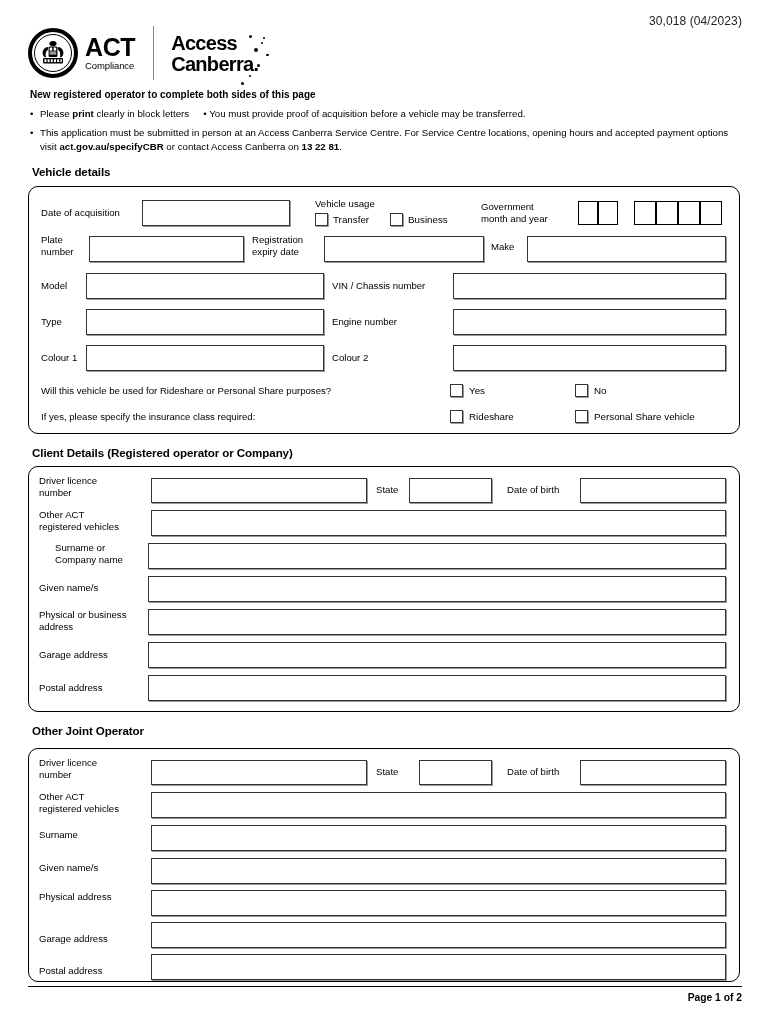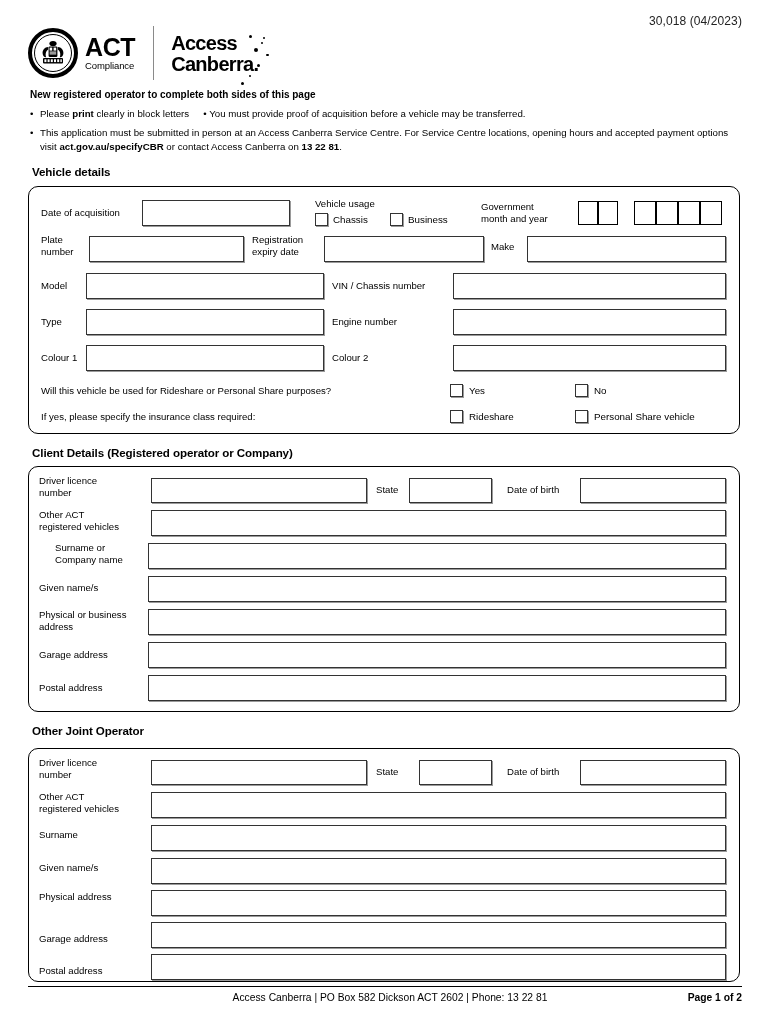--- a/index.html
+++ b/index.html
@@ -301,21 +301,21 @@
 
   <div class="sec-head" style="top:165px;">Vehicle details</div>
 
   <div class="panel" style="left:28px; top:186px; width:712px; height:248px;">
 
     <div class="lbl" style="left:12px; top:20px;">Date of acquisition</div>
     <div class="box" style="left:113px; top:13px; width:148px; height:26px;"></div>
 
     <div class="lbl" style="left:286px; top:11px;">Vehicle usage</div>
     <div class="cbox" style="left:286px; top:26px;"></div>
-    <div class="ctext" style="left:304px; top:26px;">Chassis</div>
+    <div class="ctext" style="left:304px; top:26px;">Transfer</div>
     <div class="cbox" style="left:361px; top:26px;"></div>
     <div class="ctext" style="left:379px; top:26px;">Business</div>
 
     <div class="lbl" style="left:452px; top:14px;">Government
 month and year</div>
     <div class="minibox" style="left:549px; top:14px; width:20px; height:24px;"></div>
     <div class="minibox" style="left:569px; top:14px; width:20px; height:24px;"></div>
     <div class="minibox" style="left:605px; top:14px; width:22px; height:24px;"></div>
     <div class="minibox" style="left:627px; top:14px; width:22px; height:24px;"></div>
     <div class="minibox" style="left:649px; top:14px; width:22px; height:24px;"></div>
@@ -424,17 +424,16 @@
 
     <div class="lbl" style="left:10px; top:184px;">Garage address</div>
     <div class="box" style="left:122px; top:173px; width:575px; height:26px;"></div>
 
     <div class="lbl" style="left:10px; top:216px;">Postal address</div>
     <div class="box" style="left:122px; top:205px; width:575px; height:26px;"></div>
   </div>
 
   <div class="footer-rule"></div>
   <div class="footer">
-    <span class="center">Access Canberra | PO Box 582 Dickson ACT 2602 | Phone: 13 22 81</span>
     <span class="pageno">Page 1 of 2</span>
   </div>
 
 </div>
 
 </body></html>

